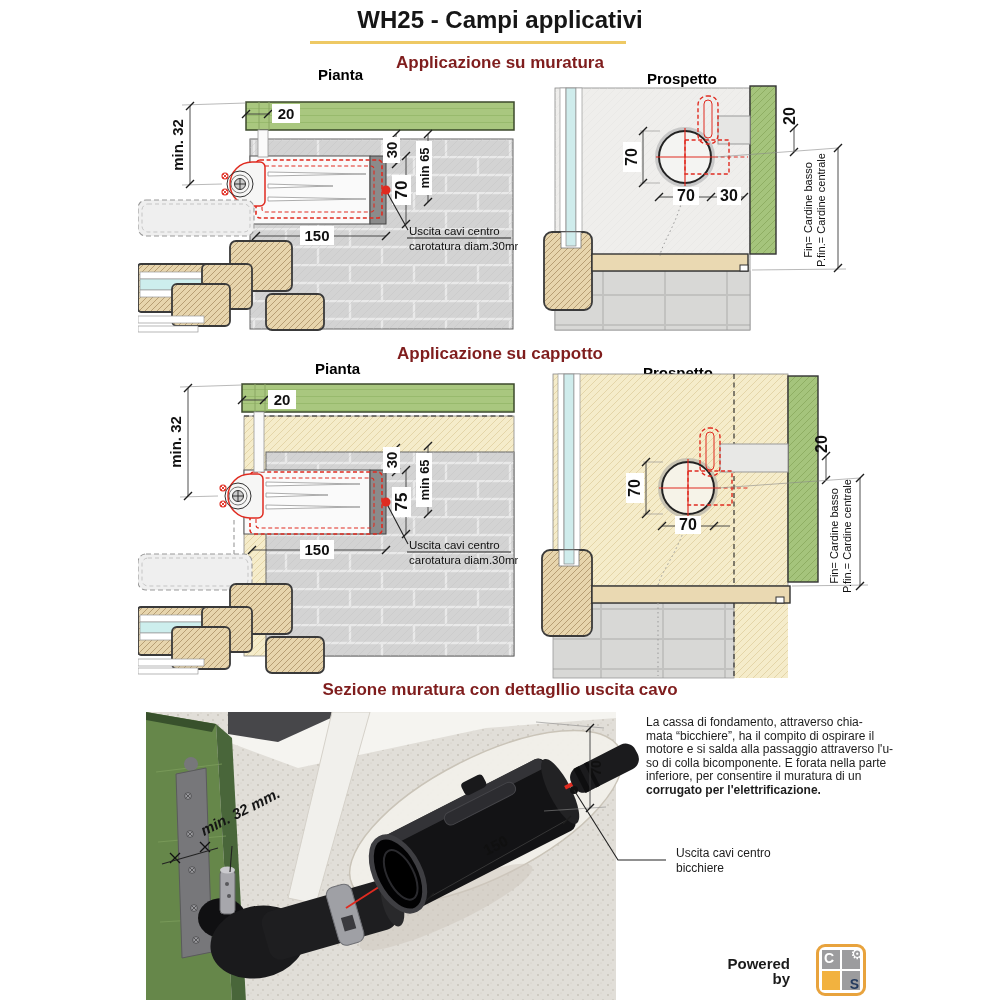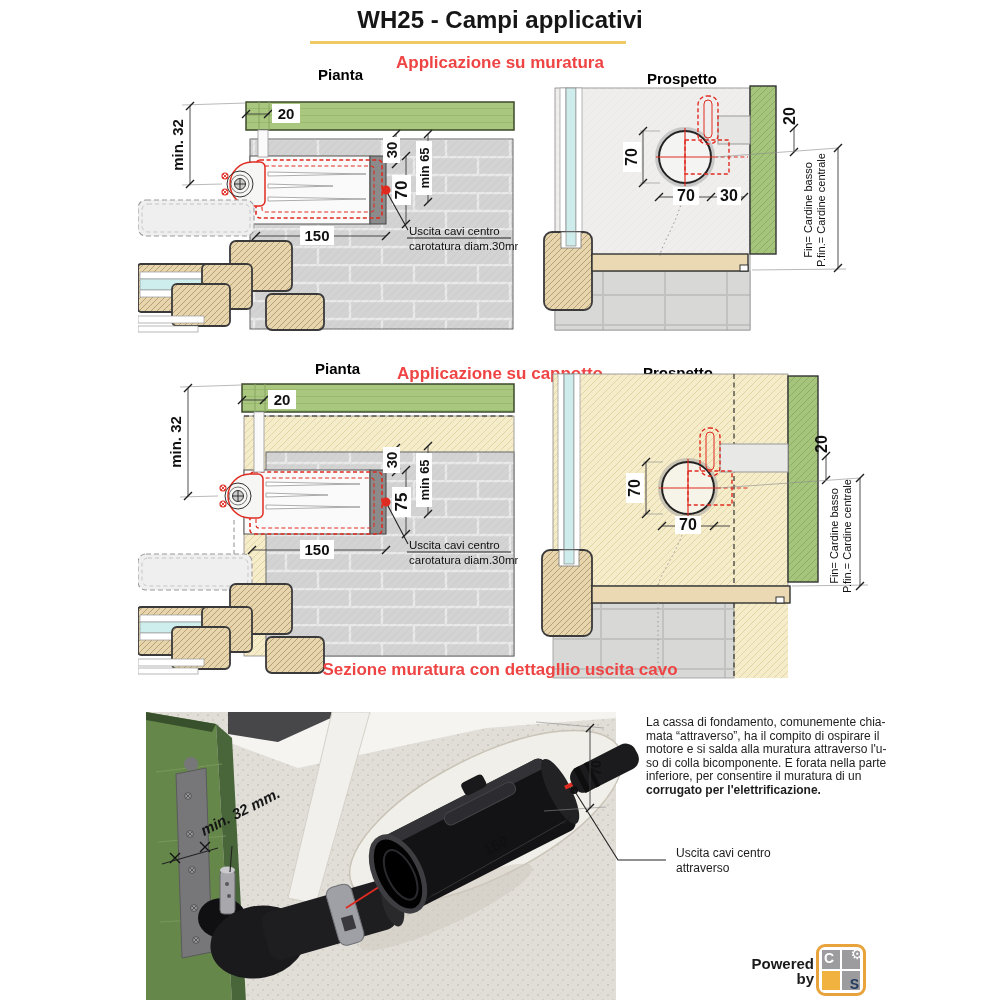--- a/index.html
+++ b/index.html
@@ -1,21 +1,21 @@
 <!DOCTYPE html>
 <html><head>
 <meta charset="utf-8">
 <style>
   html,body{margin:0;padding:0;background:#fff;}
   #sheet{position:relative;width:1000px;height:1000px;background:#fff;overflow:hidden;
          font-family:"Liberation Sans",sans-serif;color:#111;}
   .abs{position:absolute;}
   .title{top:6px;left:0;width:1000px;text-align:center;font-size:24px;font-weight:bold;color:#161616;}
   .underline{top:41px;left:310px;width:316px;height:3px;background:#eec964;}
-  .sec-head{left:0;width:1000px;text-align:center;font-size:17px;font-weight:bold;color:#ef4444;}
+  .sec-head{left:0;width:1000px;text-align:center;font-size:17px;font-weight:bold;color:#7f1d1d;}
   .view-label{font-size:15px;font-weight:bold;color:#000000;}
   svg{display:block;font-family:"Liberation Sans",sans-serif;}
   .dimline{stroke:#3a3a3a;stroke-width:0.9;fill:none;}
   .thin{stroke:#8a8a8a;stroke-width:0.6;fill:none;}
   .tick{stroke:#1d1d1d;stroke-width:1.4;fill:none;}
   .dim-box{fill:#fff;}
   .dim{font-size:15px;font-weight:bold;fill:#101010;}
   .dim-lg{font-size:17px;}
   .dim-md{font-size:13px;}
   .dim-16{font-size:16px;}
@@ -28,21 +28,21 @@
   .red-dash{stroke-dasharray:4 2.6;}
   .dash-dark{stroke:#222;stroke-width:1.1;stroke-dasharray:5 3.5;fill:none;}
   .dash-gray{stroke:#999;stroke-width:1.1;stroke-dasharray:4.5 3;fill:none;}
   .dots{stroke:#9a9a9a;stroke-width:1;stroke-dasharray:1.5 3;fill:none;}
   .spring{fill:#fff;stroke:#8a8a8a;stroke-width:0.7;}
   .wood{stroke:#3a3a3a;stroke-width:1.8;}
   .para{left:646px;top:716px;width:210px;font-size:12px;line-height:13.5px;color:#1c1c1c;}
   .para-line{text-align:justify;text-align-last:justify;white-space:nowrap;}
   .para-line.last{text-align-last:left;font-weight:bold;}
   .callout3{left:676px;top:846px;font-size:12px;line-height:15px;color:#1c1c1c;}
-  .powered{left:740px;top:956px;width:74px;text-align:right;font-weight:bold;font-size:15px;line-height:15px;color:#1b1b1b;}
+  .powered{left:716px;top:956px;width:74px;text-align:right;font-weight:bold;font-size:15px;line-height:15px;color:#1b1b1b;}
   .logo{left:816px;top:944px;width:50px;height:52px;border:3px solid #e8a33d;border-radius:9px;
         background:#fff;padding:3px;box-sizing:border-box;}
   .logo-grid{display:grid;grid-template-columns:1fr 1fr;grid-template-rows:1fr 1fr;gap:2px;width:100%;height:100%;}
   .cell{position:relative;overflow:hidden;}
   .cell.gray{background:#9c9c9e;}
   .cell.orange{background:#f2b23f;}
   .logo-c{color:#fff;font-weight:bold;font-size:14px;position:absolute;left:2px;top:0;}
   .gear{color:#fff;font-size:15px;position:absolute;right:-4px;top:-5px;}
   .logo-s{color:#233a5e;font-weight:bold;font-size:14px;position:absolute;right:1px;bottom:-2px;}
 </style>
@@ -272,21 +272,21 @@
       <path class="tick" d="M294,68 l8,-8 M294,188 l8,-8"></path>
       <g transform="translate(272,126) rotate(-90)">
         <text class="fin-label" text-anchor="middle" y="0">Fin= Cardine basso</text>
       </g>
       <g transform="translate(285,126) rotate(-90)">
         <text class="fin-label" text-anchor="middle" y="0">P.fin.= Cardine centrale</text>
       </g>
     </g>
   </svg>
 
-  <div class="abs sec-head" style="top:344px;margin-top:20px;">Applicazione su cappotto</div>
+  <div class="abs sec-head" style="top:344px;">Applicazione su cappotto</div>
   <div class="abs view-label" style="left:315px;top:360px;">Pianta</div>
   <div class="abs view-label" style="left:643px;top:364px;">Prospetto</div>
 
   <svg class="abs" style="left:138px;top:372px;" width="380" height="306" viewBox="0 0 380 306">
     <defs>
       <pattern id="brickC" width="64" height="36" patternUnits="userSpaceOnUse">
         <rect width="64" height="36" fill="#d3d3d3"></rect>
         <path d="M0,1 H64 M0,19 H64 M20,1 V19 M52,19 V36" stroke="#e9e9e9" stroke-width="2.4" fill="none"></path>
       </pattern>
       <pattern id="diagC" width="8" height="8" patternUnits="userSpaceOnUse">
@@ -506,21 +506,21 @@
       <path class="tick" d="M318,114 l8,-8 M318,222 l8,-8"></path>
       <g transform="translate(300,168) rotate(-90)">
         <text class="fin-label" text-anchor="middle" y="0">Fin= Cardine basso</text>
       </g>
       <g transform="translate(313,168) rotate(-90)">
         <text class="fin-label" text-anchor="middle" y="0">P.fin.= Cardine centrale</text>
       </g>
     </g>
   </svg>
 
-  <div class="abs sec-head" style="top:660px;text-align:center;">Sezione muratura con dettagllio uscita cavo</div>
+  <div class="abs sec-head" style="top:680px;text-align:center;">Sezione muratura con dettagllio uscita cavo</div>
 
   <svg class="abs" style="left:146px;top:712px;" width="522" height="288" viewBox="0 0 522 288">
     <defs>
       <pattern id="speckleE" width="10" height="10" patternUnits="userSpaceOnUse">
         <rect width="10" height="10" fill="#e1ded8"></rect>
         <circle cx="2" cy="3" r="0.9" fill="#c7c2b8"></circle>
         <circle cx="7" cy="8" r="0.7" fill="#beb8ac"></circle>
         <circle cx="5" cy="1" r="0.5" fill="#d0cbc1"></circle>
       </pattern>
     </defs>
@@ -607,31 +607,31 @@
         <text class="dim dim-14" text-anchor="middle" y="0">70</text>
       </g>
     </g>
     <g>
       <circle cx="428" cy="78" r="4" fill="#111"></circle>
       <path class="lead" d="M428,78 L472,148 L520,148"></path>
     </g>
   </svg>
 
   <div class="abs para">
-    <div class="para-line">La cassa di fondamento, comunemente chia-</div>
-    <div class="para-line">mata “attraverso”, ha il compito di ospirare il</div>
-    <div class="para-line">motore e si salda alla muratura attraverso l'u-</div>
+    <div class="para-line">La cassa di fondamento, attraverso chia-</div>
+    <div class="para-line">mata “bicchiere”, ha il compito di ospirare il</div>
+    <div class="para-line">motore e si salda alla passaggio attraverso l'u-</div>
     <div class="para-line">so di colla bicomponente. E forata nella parte</div>
     <div class="para-line">inferiore, per consentire il muratura di un</div>
     <div class="para-line last">corrugato per l'elettrificazione.</div>
   </div>
 
   <div class="abs callout3">
     <div>Uscita cavi centro</div>
-    <div>attraverso</div>
+    <div>bicchiere</div>
   </div>
 
   <div class="abs powered">
     <div>Powered</div>
     <div>by</div>
   </div>
 
   <div class="abs logo">
     <div class="logo-grid">
       <div class="cell gray">

